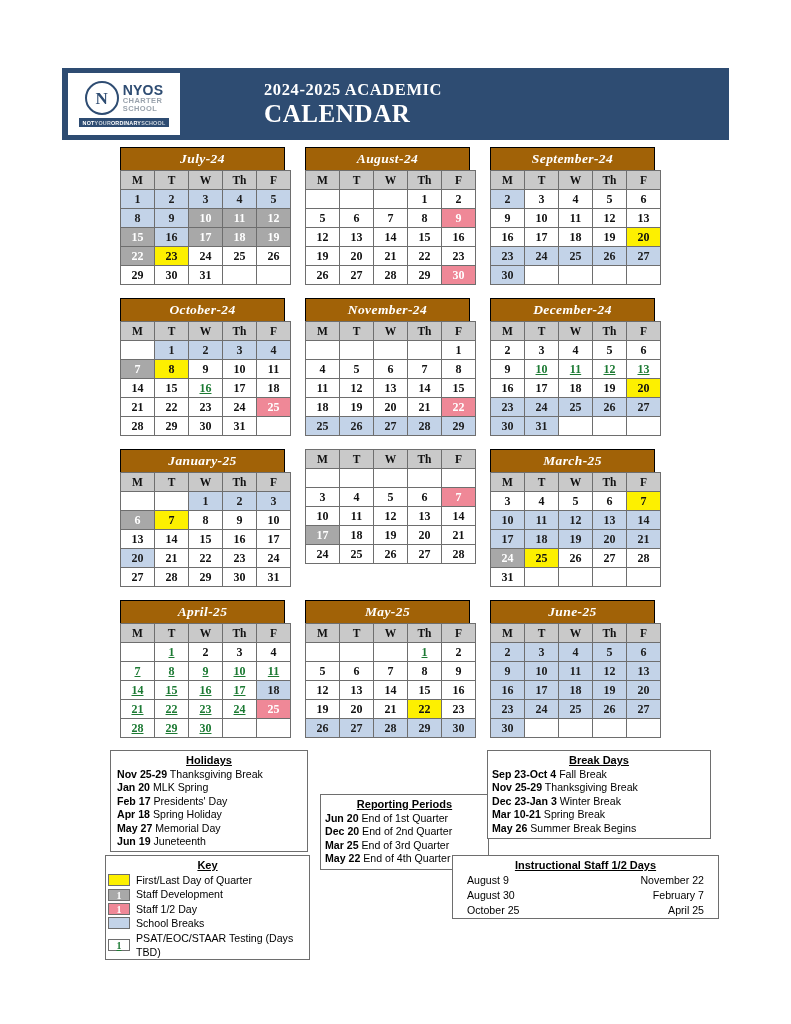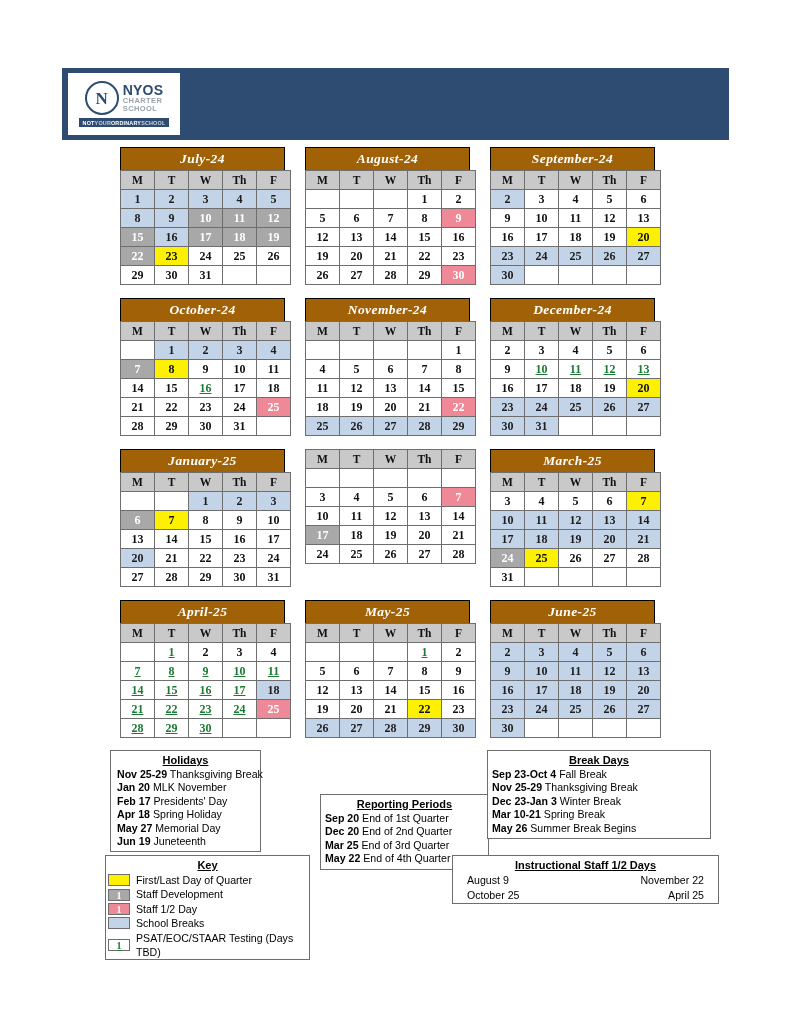--- a/index.html
+++ b/index.html
@@ -80,21 +80,21 @@
     font-family:"Liberation Sans",sans-serif;
   }
   .infobox h4{
     margin:3px 0 2px 0;text-align:center;font-size:11px;font-weight:bold;
     text-decoration:underline;
   }
   .infobox ul{list-style:none;margin:0;padding:0 0 3px 6px;}
   .infobox li{line-height:13.4px;white-space:nowrap;}
   .infobox li b{font-weight:bold;}
 
-  #holidays{left:110px;top:750px;width:151px;}
+  #holidays{left:110px;top:750px;width:198px;}
   #reporting{left:320px;top:766px;width:169px;margin-top:28px;}
   #reporting ul{padding-left:4px;}
   #breaks{left:487px;top:750px;width:224px;}
   #breaks ul{padding-left:4px;}
 
   
   #keybox{left:105px;top:855px;width:205px;}
   #keybox .krow{display:flex;align-items:center;line-height:14.4px;}
   .swatch{
     width:22px;height:12px;border:1px solid #6e6e6e;margin:1px 6px 1px 2px;
@@ -126,20 +126,24 @@
       <div class="logo-top">
         <div class="logo-mark">N</div>
         <div class="logo-words">
           <span class="logo-nyos">NYOS</span>
           <span class="logo-charter">CHARTER</span>
           <span class="logo-school">SCHOOL</span>
         </div>
       </div>
       <div class="logo-tag"><span>NOT</span><span class="y">YOUR</span><span>ORDINARY</span><span class="y">SCHOOL</span></div>
     </div>
+    <div class="banner-titles">
+      <div class="title-small">2024-2025 ACADEMIC</div>
+      <div class="title-big">CALENDAR</div>
+    </div>
   </div>
 
   <div class="months" id="months">
       <div class="month">
         <div class="month-title">July-24</div>
         <table class="cal">
           <thead>
             <tr>
               <th>M</th>
               <th>T</th>
@@ -746,32 +750,32 @@
             </tr>
           </tbody>
         </table>
       </div>
     </div>
 
   <div class="infobox" id="holidays">
     <h4>Holidays</h4>
     <ul>
         <li><b>Nov 25-29</b><span> Thanksgiving Break</span></li>
-        <li><b>Jan 20</b><span> MLK November</span></li>
+        <li><b>Jan 20</b><span> MLK Spring</span></li>
         <li><b>Feb 17</b><span> Presidents' Day</span></li>
         <li><b>Apr 18</b><span> Spring Holiday</span></li>
         <li><b>May 27</b><span> Memorial Day</span></li>
         <li><b>Jun 19</b><span> Juneteenth</span></li>
       </ul>
   </div>
 
   <div class="infobox" id="reporting">
     <h4>Reporting Periods</h4>
     <ul>
-        <li><b>Sep 20</b><span> End of 1st Quarter</span></li>
+        <li><b>Jun 20</b><span> End of 1st Quarter</span></li>
         <li><b>Dec 20</b><span> End of 2nd Quarter</span></li>
         <li><b>Mar 25</b><span> End of 3rd Quarter</span></li>
         <li><b>May 22</b><span> End of 4th Quarter</span></li>
       </ul>
   </div>
 
   <div class="infobox" id="breaks">
     <h4>Break Days</h4>
     <ul>
         <li><b>Sep 23-Oct 4</b><span> Fall Break</span></li>
@@ -809,19 +813,23 @@
   </div>
 
   <div class="infobox" id="staffdays">
     <h4>Instructional Staff 1/2 Days</h4>
     <div id="staff-rows">
         <div class="srow">
           <span>August 9</span>
           <span>November 22</span>
         </div>
         <div class="srow">
+          <span>August 30</span>
+          <span>February 7</span>
+        </div>
+        <div class="srow">
           <span>October 25</span>
           <span>April 25</span>
         </div>
       </div>
   </div>
 
 </div>
 
 </body></html>

